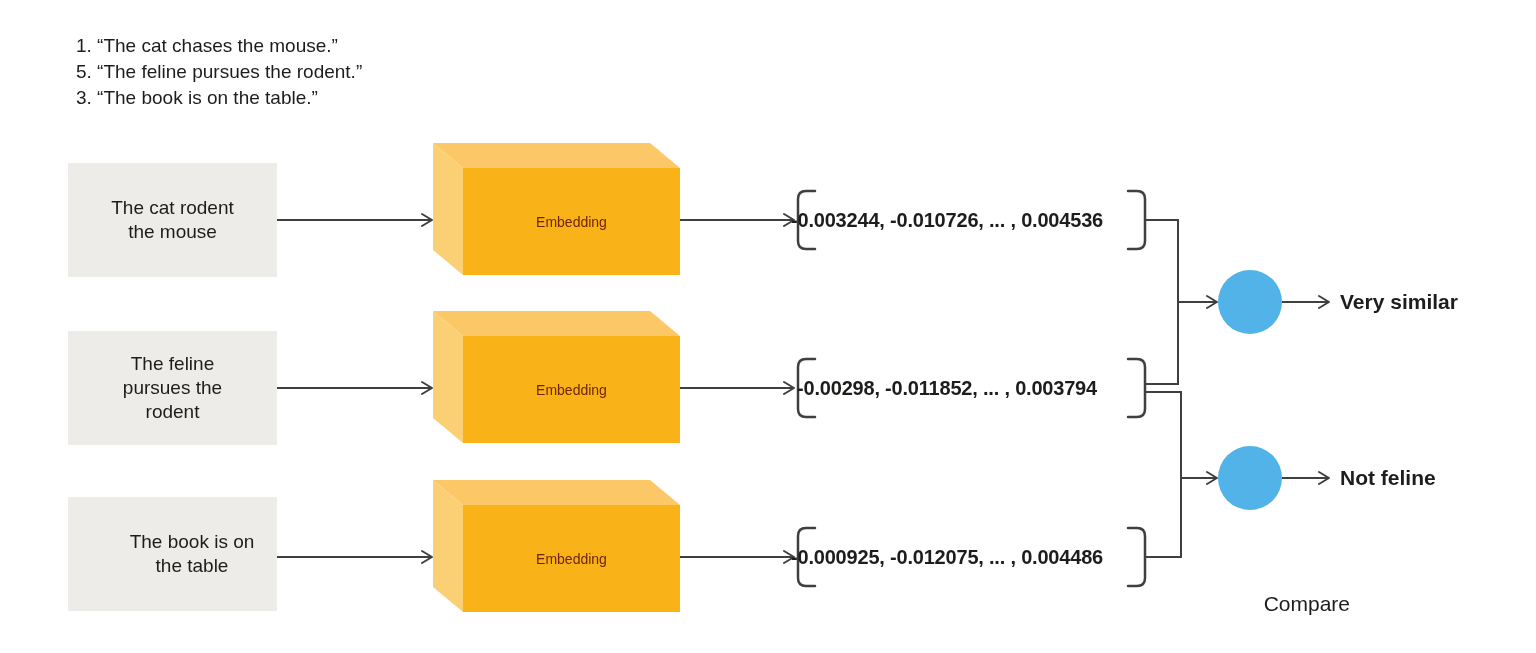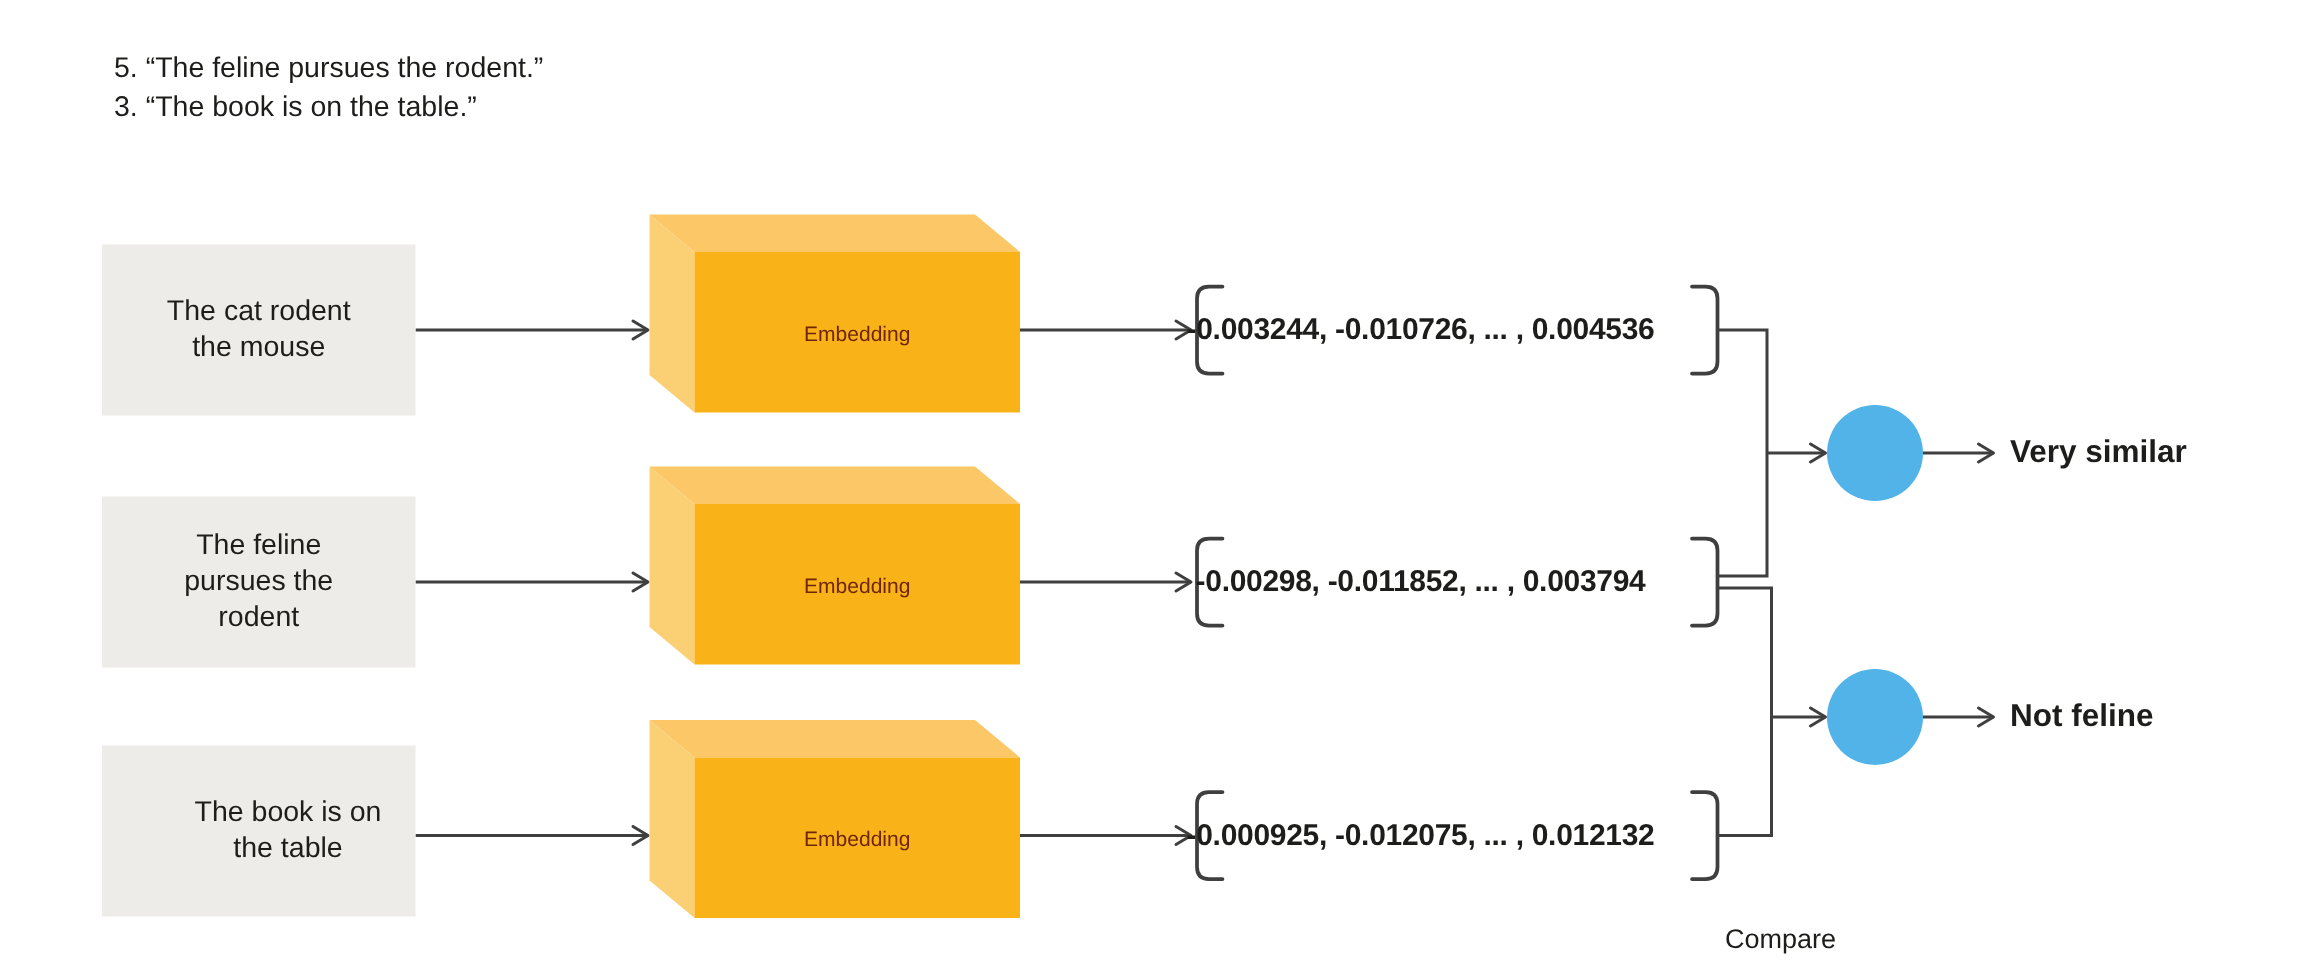--- a/index.html
+++ b/index.html
@@ -91,23 +91,22 @@
     font-weight: bold;
     white-space: nowrap;
   }
   .result-label.r1 { top: 287px; }
   .result-label.r2 { top: 463px; }
   .compare-caption {
     position: absolute;
     left: 1150px;
     top: 592px;
     width: 200px;
-    text-align: left;
-    font-size: 18px;
-    margin-top: 24px;
+    text-align: right;
+    font-size: 21px;
   }
 </style>
 </head>
 <body>
 
 <div class="canvas">
 
   <svg class="diagram-layer" viewBox="0 0 1536 653" xmlns="http://www.w3.org/2000/svg">
     <defs>
       <marker id="arrowhead" markerUnits="userSpaceOnUse" markerWidth="16" markerHeight="16" refX="12" refY="8" orient="auto">
@@ -161,39 +160,40 @@
       <path d="M1181,478 H1217" marker-end="url(#arrowhead)"></path>
       <path d="M1282,302 H1329" marker-end="url(#arrowhead)"></path>
       <path d="M1282,478 H1329" marker-end="url(#arrowhead)"></path>
     </g>
 
     <circle cx="1250" cy="302" r="32" fill="var(--circle,#51b3e7)"></circle>
     <circle cx="1250" cy="478" r="32" fill="var(--circle,#51b3e7)"></circle>
   </svg>
 
   <div class="sentence-list">
+    <div>1. “The cat chases the mouse.”</div>
     <div>5. “The feline pursues the rodent.”</div>
     <div>3. “The book is on the table.”</div>
   </div>
 
   <div class="source-box r1">
     <div class="inner">The cat rodent the mouse</div>
   </div>
   <div class="source-box r2">
     <div class="inner">The feline pursues the rodent</div>
   </div>
   <div class="source-box r3">
     <div class="inner">The book is on the table</div>
   </div>
 
   <div class="block-label r1">Embedding</div>
   <div class="block-label r2">Embedding</div>
   <div class="block-label r3">Embedding</div>
 
   <div class="vector-text r1">-0.003244, -0.010726, ... , 0.004536</div>
   <div class="vector-text r2">-0.00298, -0.011852, ... , 0.003794</div>
-  <div class="vector-text r3">-0.000925, -0.012075, ... , 0.012132</div>
+  <div class="vector-text r3">-0.000925, -0.012075, ... , 0.004486</div>
 
   <div class="result-label r1">Very similar</div>
   <div class="result-label r2">Not feline</div>
   <div class="compare-caption">Compare</div>
 
 </div>
 
 </body></html>

